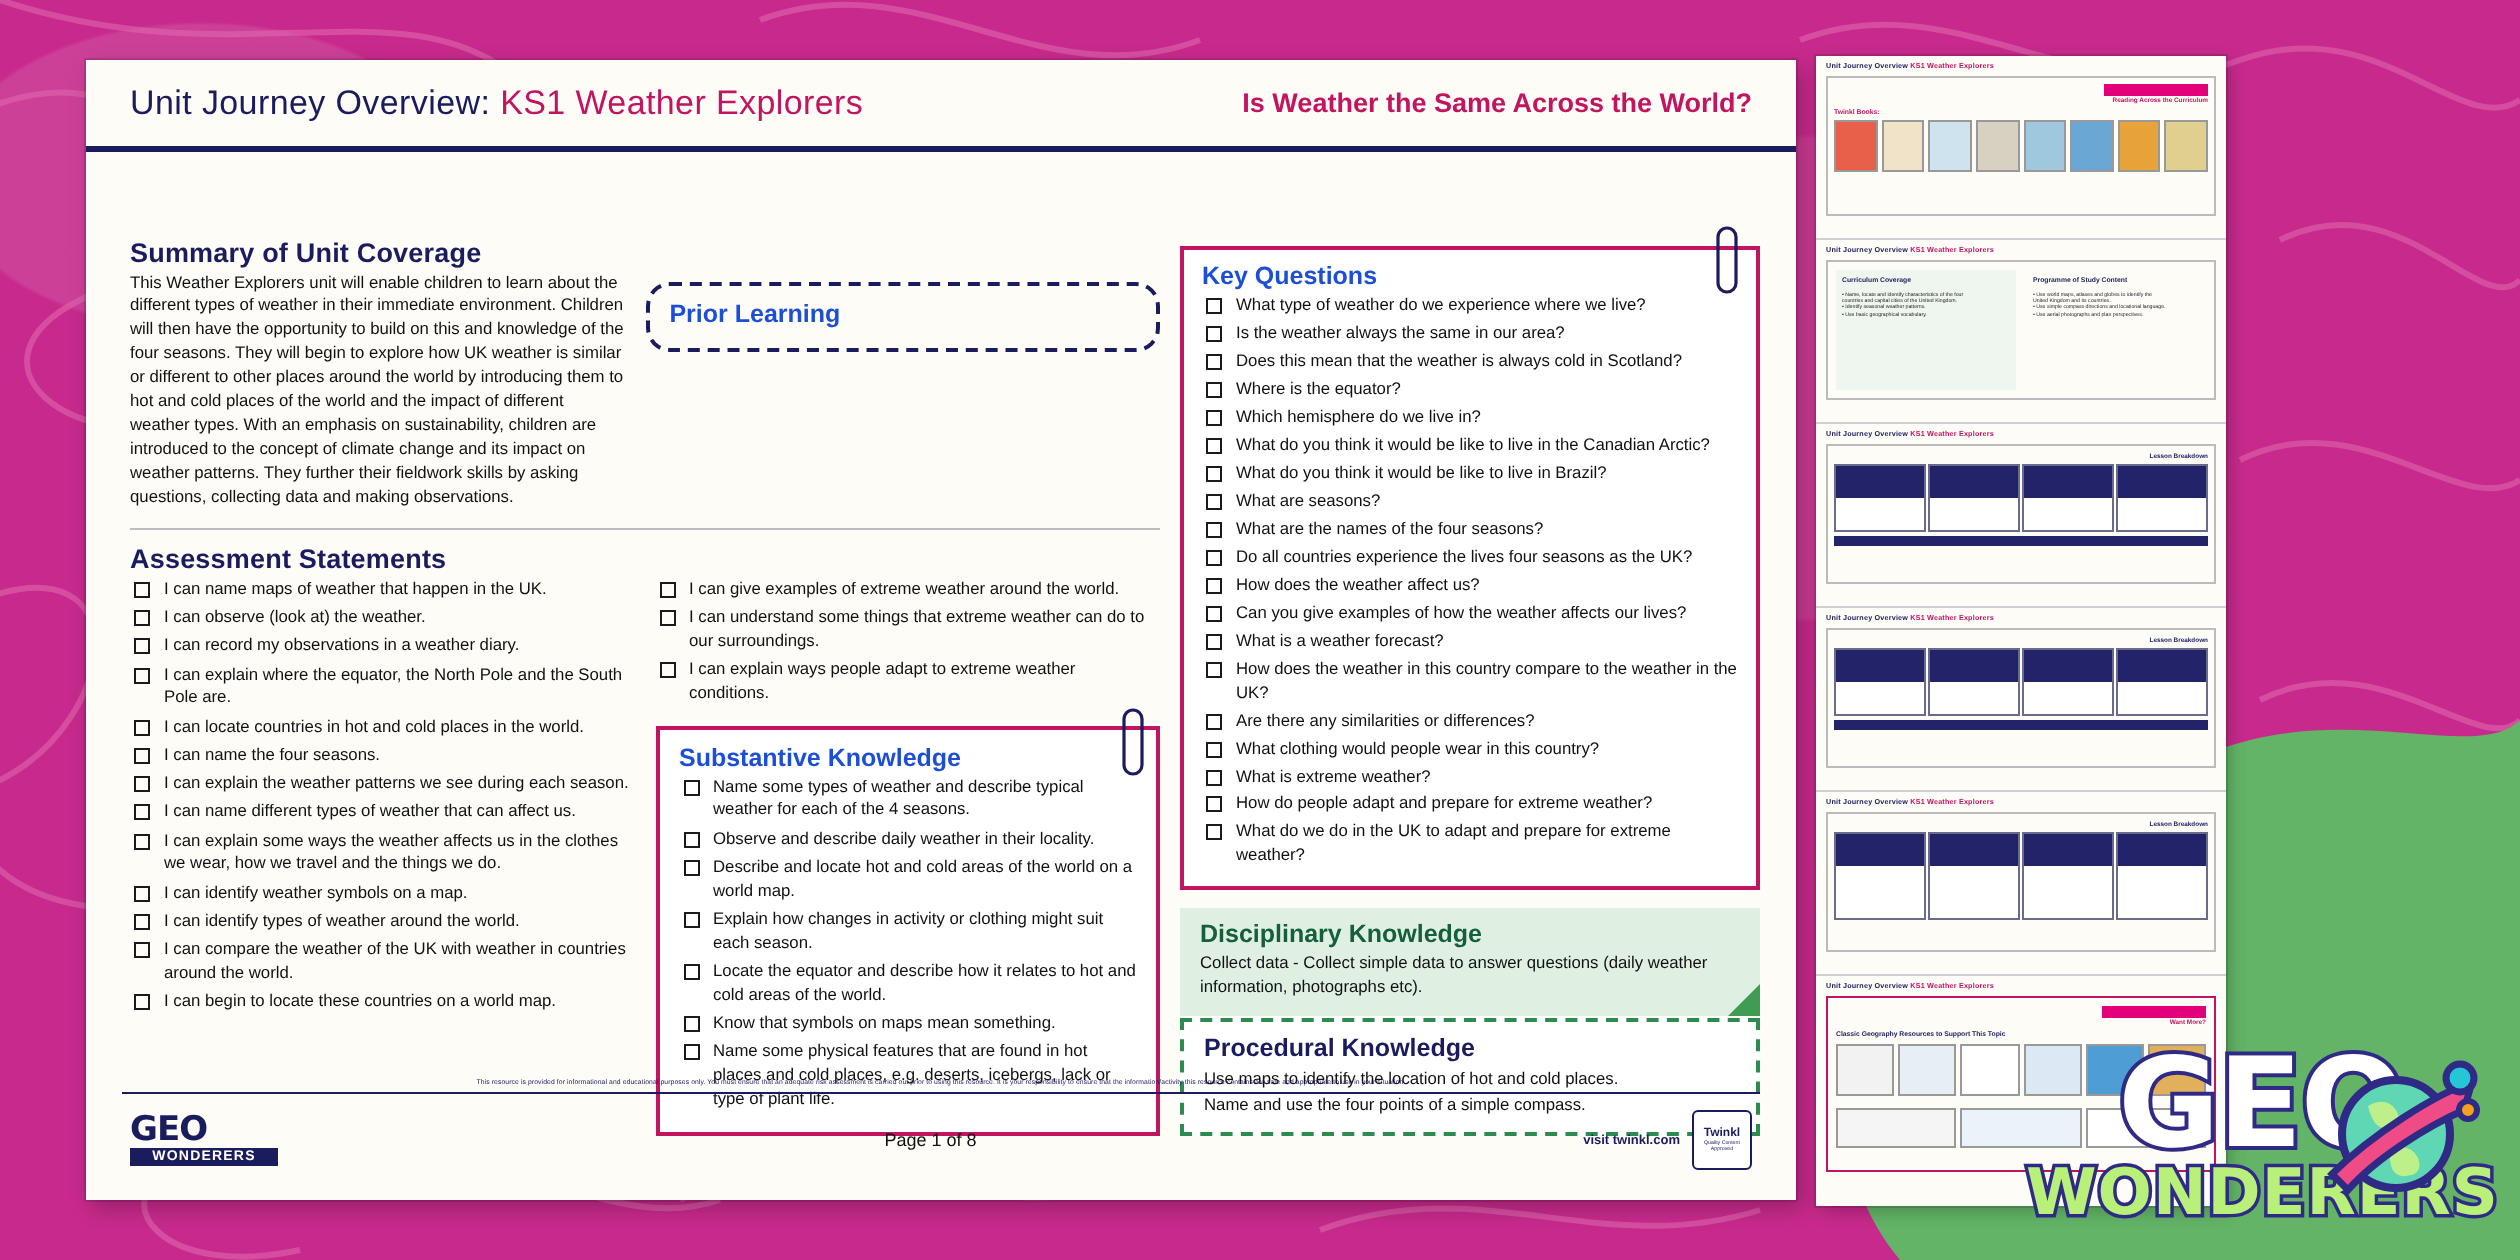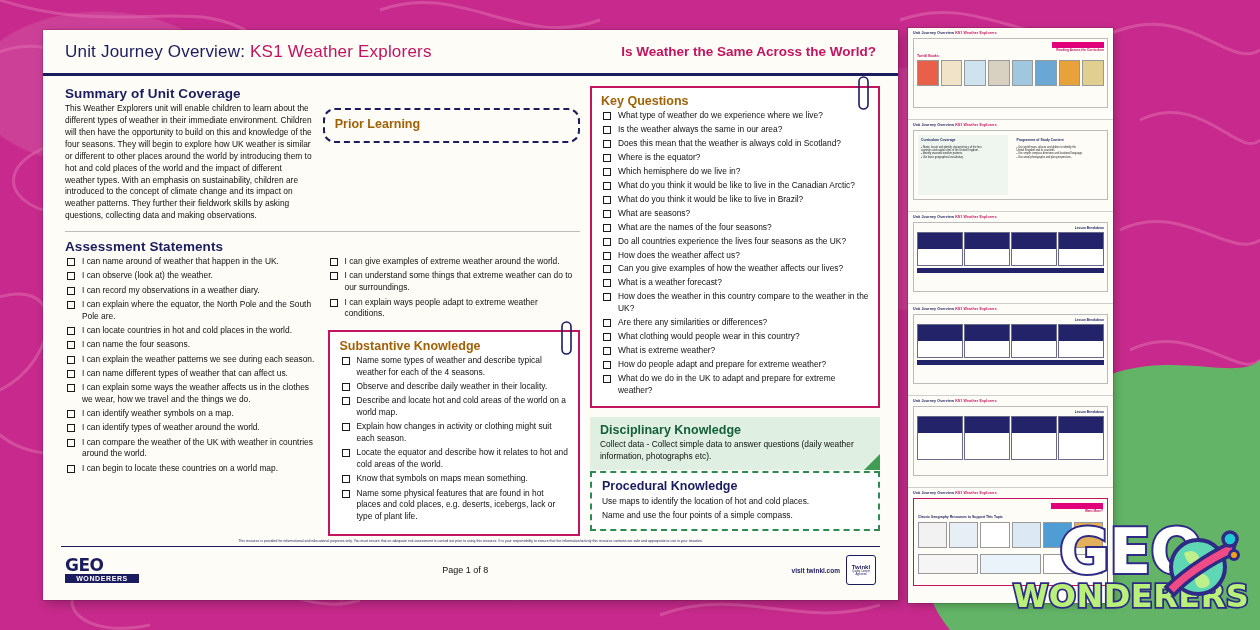--- a/index.html
+++ b/index.html
@@ -29,30 +29,30 @@
     height: 46px; display: flex; align-items: center;
     padding: 0 22px; border-bottom: 3px solid #1b1c5e;
   }
   .title-main {
     font-size: 17px; font-weight: normal; color: #1b1c5e; letter-spacing: .2px;
   }
   .title-accent { color: #c2145f; }
   .title-right {
     margin-left: auto; font-size: 13.5px; font-weight: bold; color: #c2145f;
   }
-  .sheet-body { display: flex; padding: 10px 0 0 0; height: 492px; }
+  .sheet-body { display: flex; padding: 10px 0 0 0; height: 492px; align-items: flex-end; }
   .col-left  { width: 547px; padding: 0 10px 0 22px; }
   .col-right { width: 308px; padding: 0 18px 0 0; }
 
   h2.sec {
     font-size: 13.5px; font-weight: bold; color: #1b1c5e;
     margin-bottom: 2px; letter-spacing: .1px;
   }
   h3.boxtitle {
-    font-size: 12.5px; font-weight: bold; color: #a16207; margin-bottom: 2px;
+    font-size: 12.5px; font-weight: bold; color: #1d4ed8; margin-bottom: 2px;
   }
   p.para { font-size: 8.4px; line-height: 1.42; color: #111; text-align: left; }
 
   .two-col { display: flex; gap: 10px; }
   .summary-blk { width: 258px; }
 
   
   .dashed-box {
     border: 2px dashed #1b1c5e; border-radius: 12px;
     padding: 7px 10px 8px; background: #fdfcf7;
@@ -235,21 +235,21 @@
         </div>
       </div>
 
       <hr class="rule">
 
       <h2 class="sec">Assessment Statements</h2>
 
       <div class="assess-cols">
         <div class="ac-l">
           <ul class="chk">
-              <li>I can name around of weather that happen in the UK.</li>
+              <li>I can name maps of weather that happen in the UK.</li>
               <li>I can observe (look at) the weather.</li>
               <li>I can record my observations in a weather diary.</li>
               <li>I can explain where the equator, the North Pole and the South Pole are.</li>
               <li>I can locate countries in hot and cold places in the world.</li>
               <li>I can name the four seasons.</li>
               <li>I can explain the weather patterns we see during each season.</li>
               <li>I can name different types of weather that can affect us.</li>
               <li>I can explain some ways the weather affects us in the clothes we wear, how we travel and the things we do.</li>
               <li>I can identify weather symbols on a map.</li>
               <li>I can identify types of weather around the world.</li>

